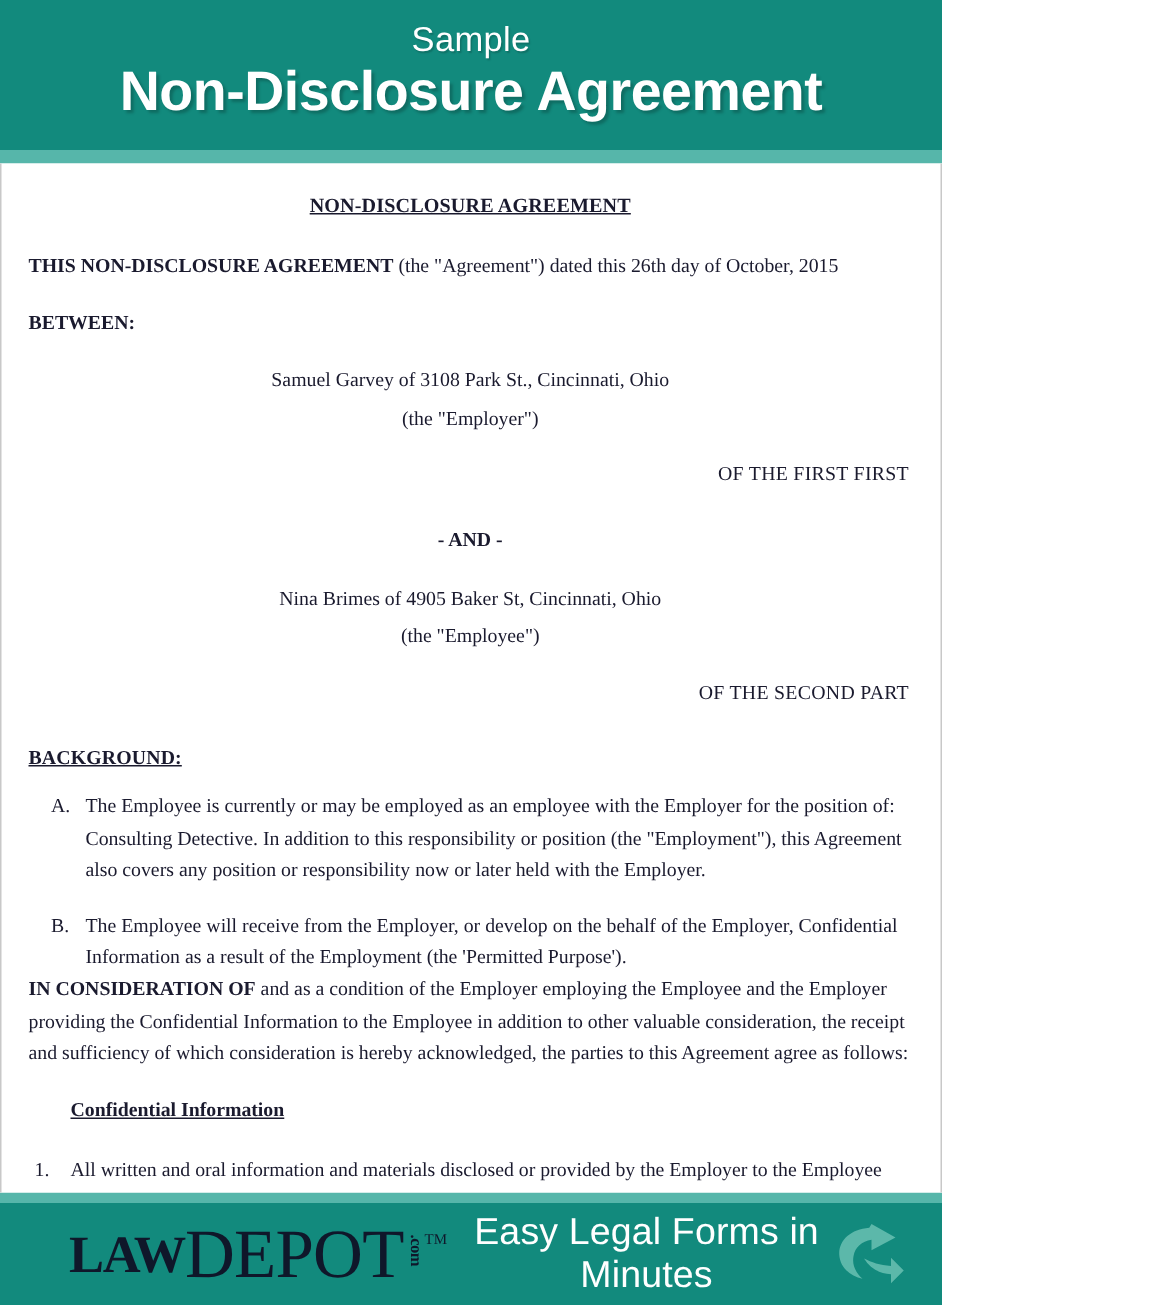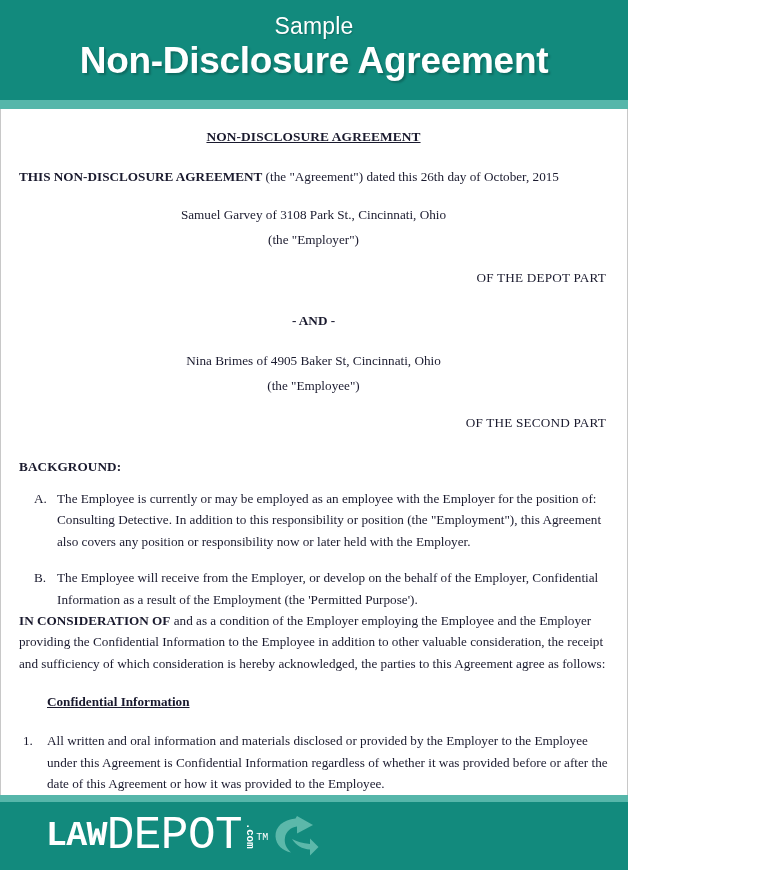--- a/index.html
+++ b/index.html
@@ -108,20 +108,21 @@
   .and-line {
     text-align: center;
     font-weight: bold;
     margin: 22px 0 18px 0;
   }
 
   .section-head {
     font-weight: bold;
     margin: 22px 0 11px 0;
     letter-spacing: 0.1px;
+    text-decoration: underline;
   }
 
   
   .alpha-list {
     margin: 0;
     padding: 0;
     list-style: none;
   }
   .alpha-item {
     position: relative;
@@ -173,22 +174,22 @@
     height: 68px;
     flex: 0 0 68px;
     display: flex;
     align-items: center;
     box-sizing: border-box;
     padding: 0 18px 0 46px;
   }
   .logo {
     display: flex;
     align-items: center;
-    font-family: Liberation Mono, monospace;
-    color: #ffffff;
+    font-family: Liberation Serif, serif;
+    color: #0f172a;
     line-height: 1;
   }
   .logo-law {
     font-size: 35px;
     font-weight: 700;
     letter-spacing: -0.8px;
   }
   .logo-depot {
     font-size: 46px;
     font-weight: 300;
@@ -203,21 +204,21 @@
   .logo-com {
     writing-mode: vertical-rl;
     font-size: 11px;
     font-weight: 700;
     letter-spacing: -0.3px;
     margin-top: 4px;
   }
   .logo-tm {
     font-size: 10px;
     font-weight: 400;
-    margin-top: 14px;
+    margin-top: 3px;
     margin-left: 1px;
   }
   .tagline {
     flex: 1 1 auto;
     text-align: center;
     font-family: "Liberation Sans", "DejaVu Sans", sans-serif;
     font-size: 25px;
     font-weight: 300;
     color: #ffffff;
     letter-spacing: 0.1px;
@@ -245,25 +246,26 @@
   <div class="header-strip"></div>
 
   <div class="doc">
 
     <div class="doc-title">NON-DISCLOSURE AGREEMENT</div>
 
     <p class="para">
       <span class="bold">THIS NON-DISCLOSURE AGREEMENT</span><span> (the "Agreement") dated this 26th day of October, 2015</span>
     </p>
 
+    <p class="para bold">BETWEEN:</p>
 
     <div>
       <p class="centered center-block">Samuel Garvey of 3108 Park St., Cincinnati, Ohio</p>
       <p class="centered center-block">(the "Employer")</p>
-      <p class="right-part">OF THE DEPOT PART</p>
+      <p class="right-part">OF THE FIRST FIRST</p>
     </div>
 
     <p class="and-line">- AND -</p>
 
     <div>
       <p class="centered center-block">Nina Brimes of 4905 Baker St, Cincinnati, Ohio</p>
       <p class="centered center-block">(the "Employee")</p>
       <p class="right-part">OF THE SECOND PART</p>
     </div>
 
@@ -300,20 +302,21 @@
 
     <div class="logo">
       <span class="logo-law">LAW</span>
       <span class="logo-depot">DEPOT</span>
       <span class="logo-marks">
         <span class="logo-com">.com</span>
         <span class="logo-tm">TM</span>
       </span>
     </div>
 
+    <div class="tagline">Easy Legal Forms in Minutes</div>
 
     <div class="swoosh">
       <svg width="50" height="44" viewBox="0 0 50 44" aria-hidden="true">
         <path d="M26.5 4.5 C14 5.5 6 13 6.5 22.5 C7 31 14 37 22 38.5 C17 34 15 29 16 23.5 C17 17.5 21.5 13.5 28 12.5 L28 19.5 L44 11 L28 2 Z" fill="#5cb8aa"></path>
         <path d="M23 25 C27 31.5 33 35 41 35.5 L41 41.5 L49.5 33 L41 24.5 L41 30 C33.5 29.5 28 27.5 23 25 Z" fill="#5cb8aa"></path>
       </svg>
     </div>
 
   </div>
 

